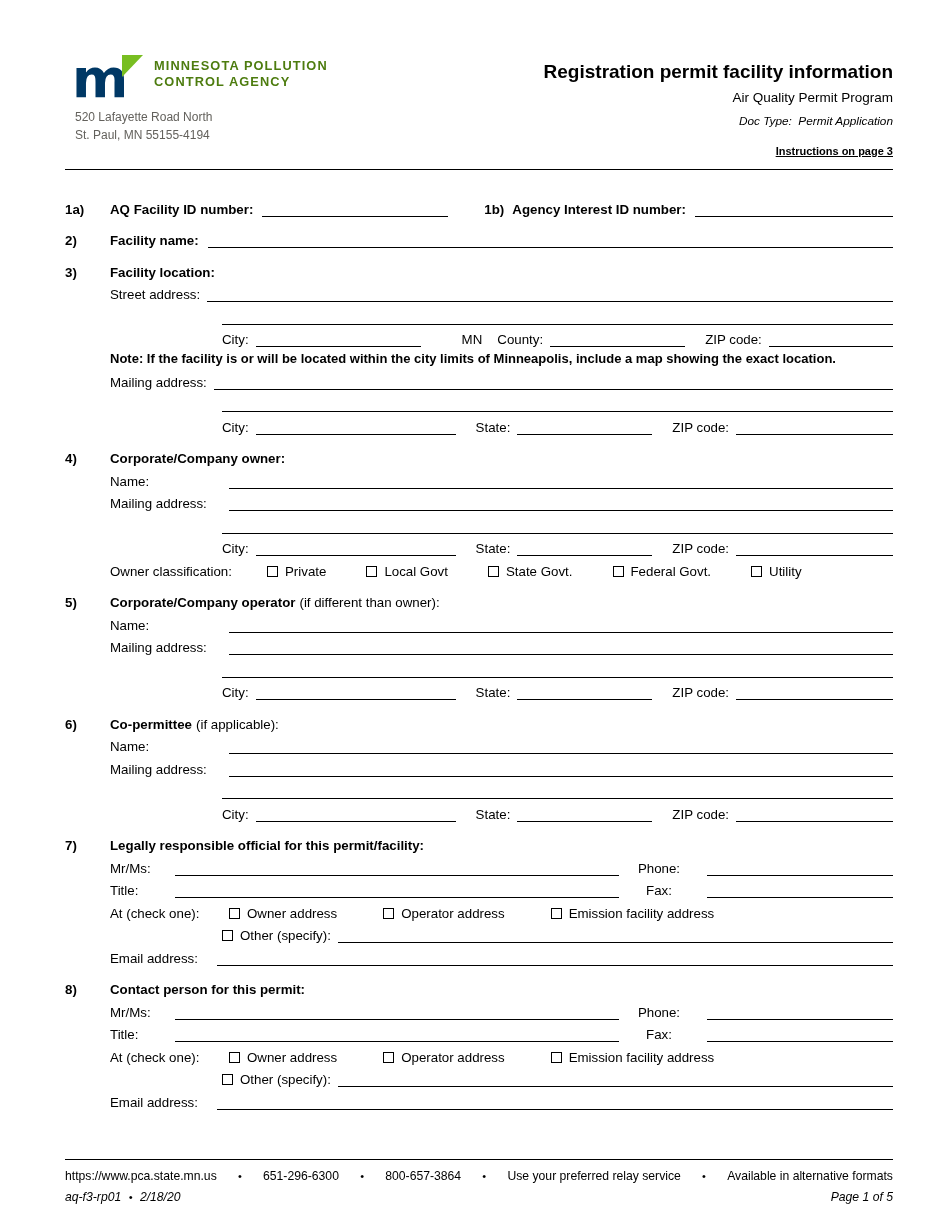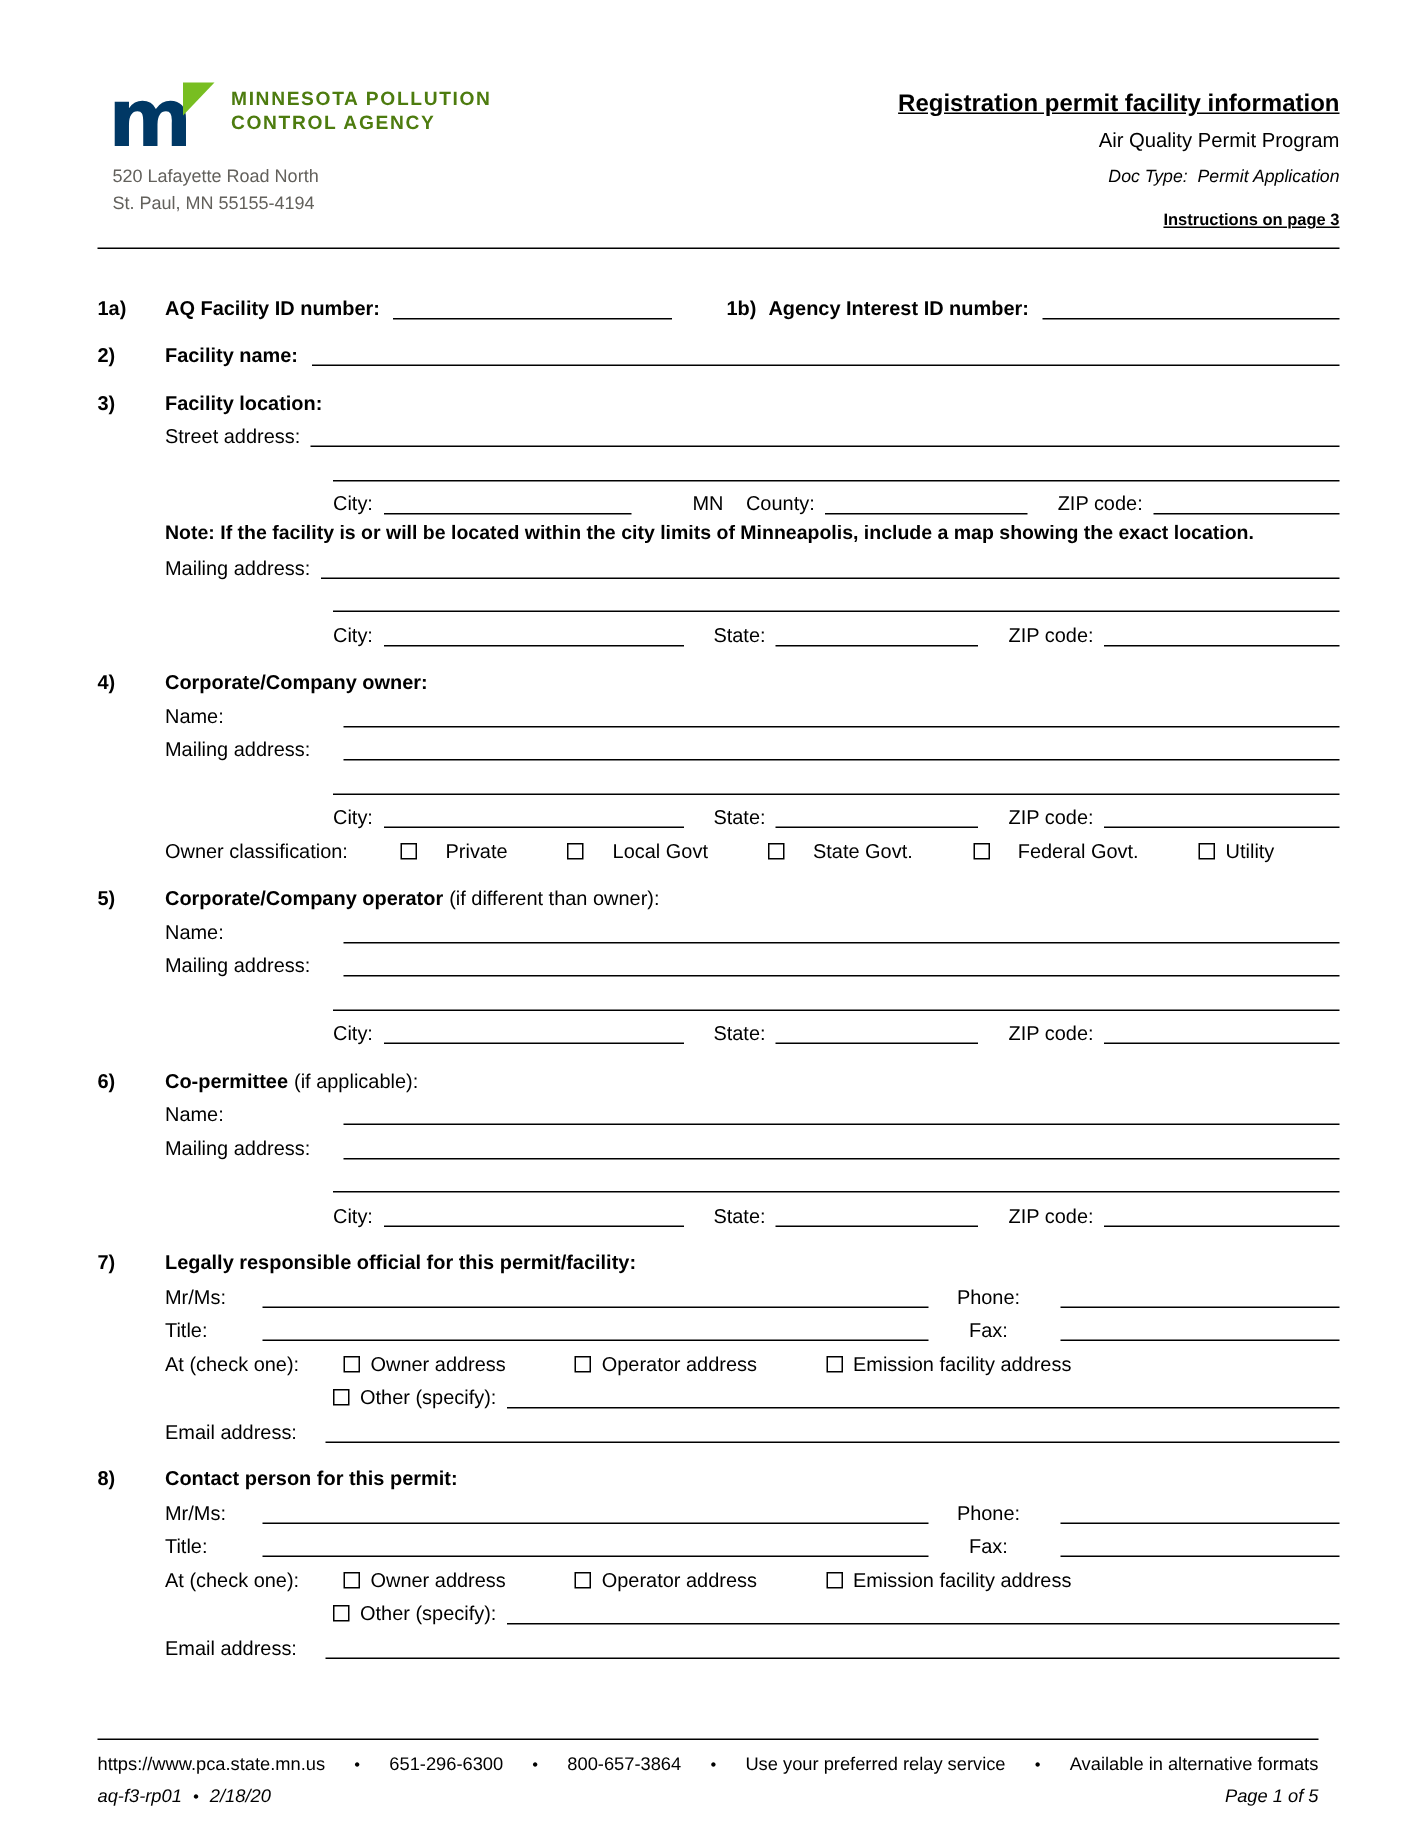--- a/index.html
+++ b/index.html
@@ -10,21 +10,21 @@
     font-family: "Liberation Sans", sans-serif; font-size: 13.3px;
     overflow: hidden;
   }
   
   .header { display: flex; justify-content: space-between; padding: 52px 57px 0 75px; }
   .brand { display: flex; gap: 9px; align-items: flex-start; }
   .agency-name { color: #4d7c0f; font-weight: bold; font-size: 12.8px; letter-spacing: 1.1px; line-height: 1.25; padding-top: 6px; }
   .agency-address { margin-top: 9px; color: #63615c; font-size: 12px; line-height: 1.5; }
   .header-right { text-align: right; padding-top: 0; }
   .form-code { font-size: 27px; font-weight: bold; letter-spacing: 0.5px; }
-  .form-title { font-size: 16px; font-weight: bold; margin-top: 9px; text-decoration: underline; }
+  .form-title { font-size: 19px; font-weight: bold; margin-top: 9px; }
   .form-program { font-size: 13.5px; margin-top: 7px; }
   .doc-type { font-size: 11.8px; font-style: italic; margin-top: 9px; }
   .instructions { font-size: 11px; font-weight: bold; margin-top: 17px; text-decoration: underline; }
   .rule { margin: 12px 57px 0 65px; border-bottom: 1.6px solid #000; }
   
   .form { padding: 15px 57px 0 65px; }
   .item { margin-top: 9px; }
   .row { display: flex; align-items: flex-end; min-height: 22.5px; }
   .num { flex: 0 0 45px; font-weight: bold; }
   .num2 { font-weight: bold; margin: 0 8px 0 36px; }
@@ -42,23 +42,23 @@
   .w185 { flex: 0 0 186px; }
   .w200 { flex: 0 0 200px; }
   .w165 { flex: 0 0 165px; }
   .w135 { flex: 0 0 135px; }
   .ml20 { margin-left: 20px; }
   .mn-tag { margin: 0 15px 0 13px; white-space: nowrap; padding-left: 28px; }
   .note { font-weight: bold; font-size: 13px; margin-left: 45px; padding: 4px 0 1px 0; white-space: nowrap; }
   .cb { width: 11px; height: 11px; border: 1.3px solid #000; display: inline-block; margin-right: 7px; flex-shrink: 0; background: #fff; }
   .cbg { display: flex; align-items: center; white-space: nowrap; }
   .mr46 { margin-right: 46px; }
-  .mr40 { margin-right: 40px; gap: 12px; }
+  .mr40 { margin-right: 40px; }
   
-  .footer { position: absolute; left: 65px; right: 71px; bottom: 26px; }
+  .footer { position: absolute; left: 65px; right: 57px; bottom: 26px; }
   .footer-rule { border-bottom: 1px solid #000; margin-bottom: 9px; }
   .footer-row1 { display: flex; justify-content: space-between; align-items: baseline; font-size: 12.2px; }
   .footer-row2 { display: flex; justify-content: space-between; font-size: 12.2px; font-style: italic; margin-top: 7px; text-align: right; }
   .bullet { font-size: 11px; }
   .frow2-left span { margin-right: 4px; }
 </style>
 </head>
 <body>
 
 <div class="page">

